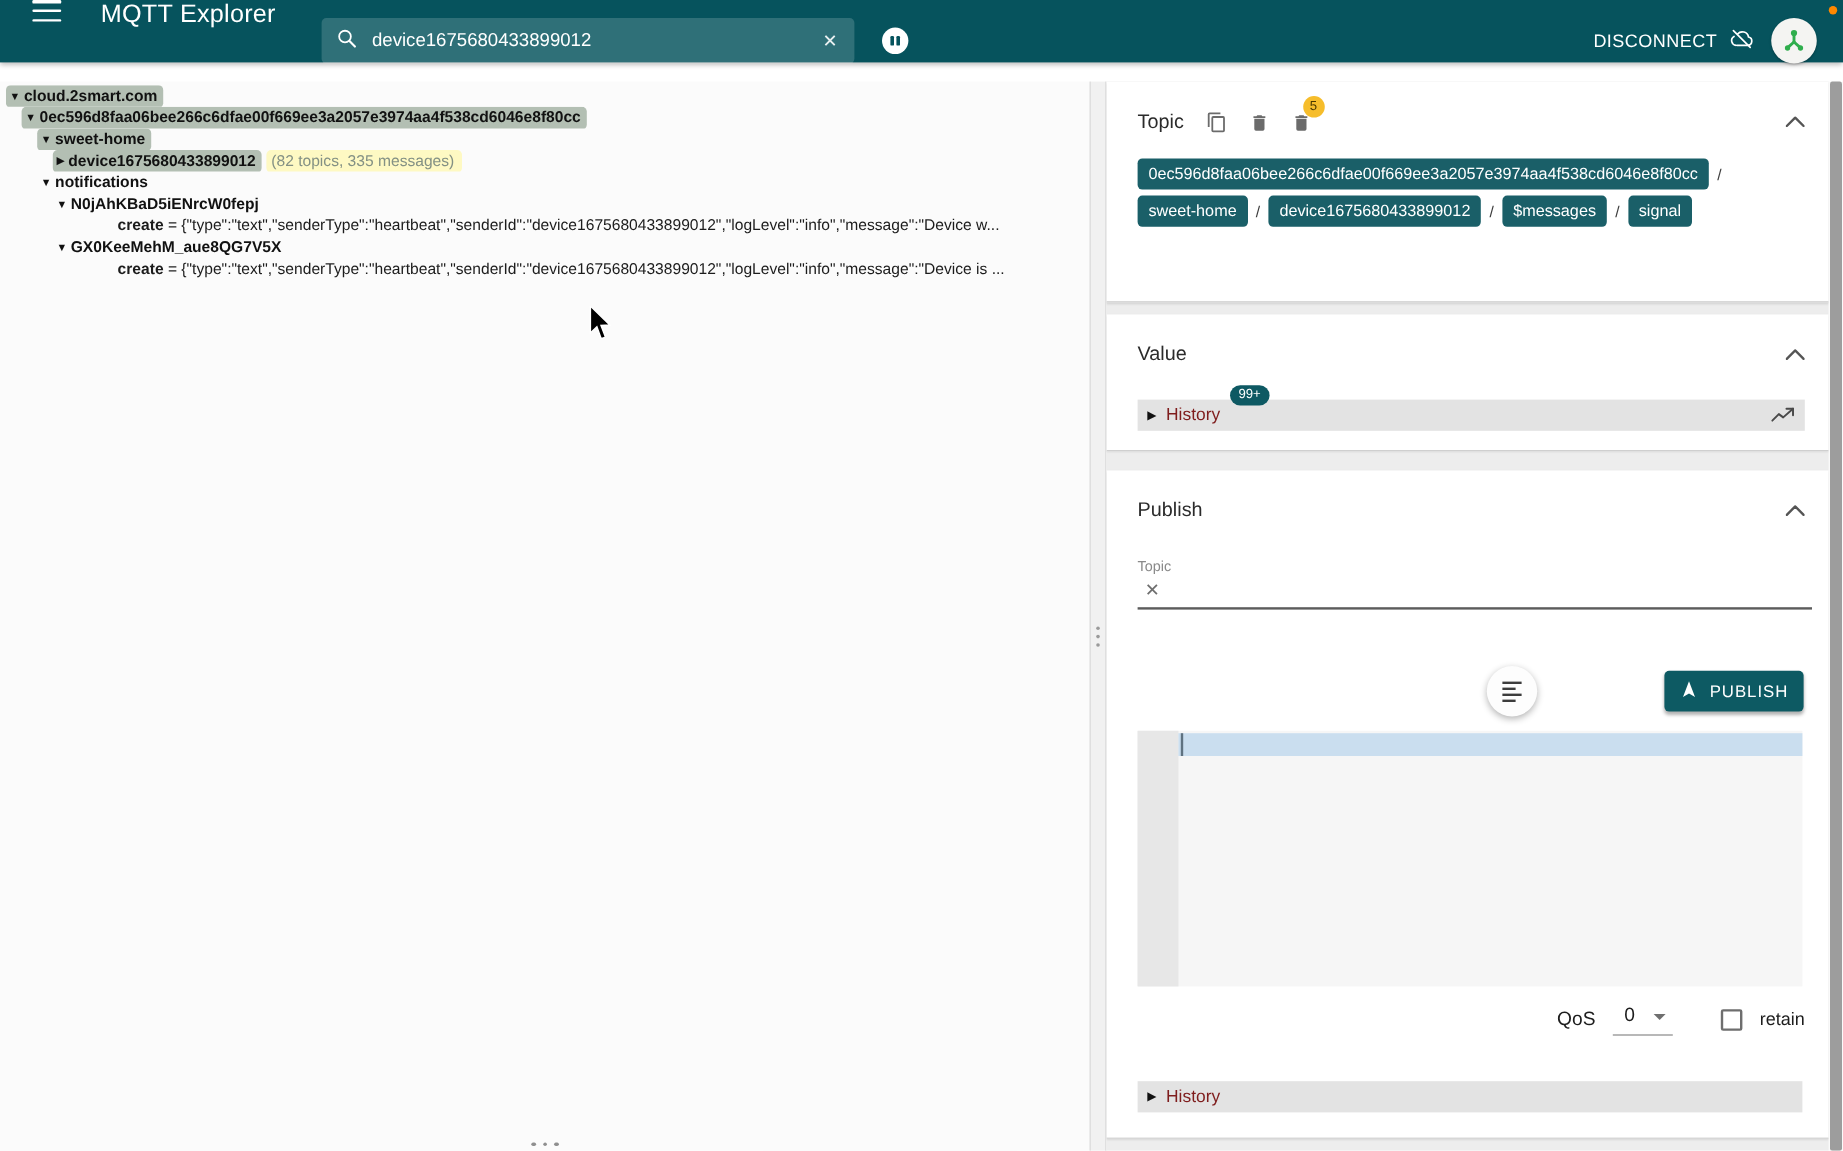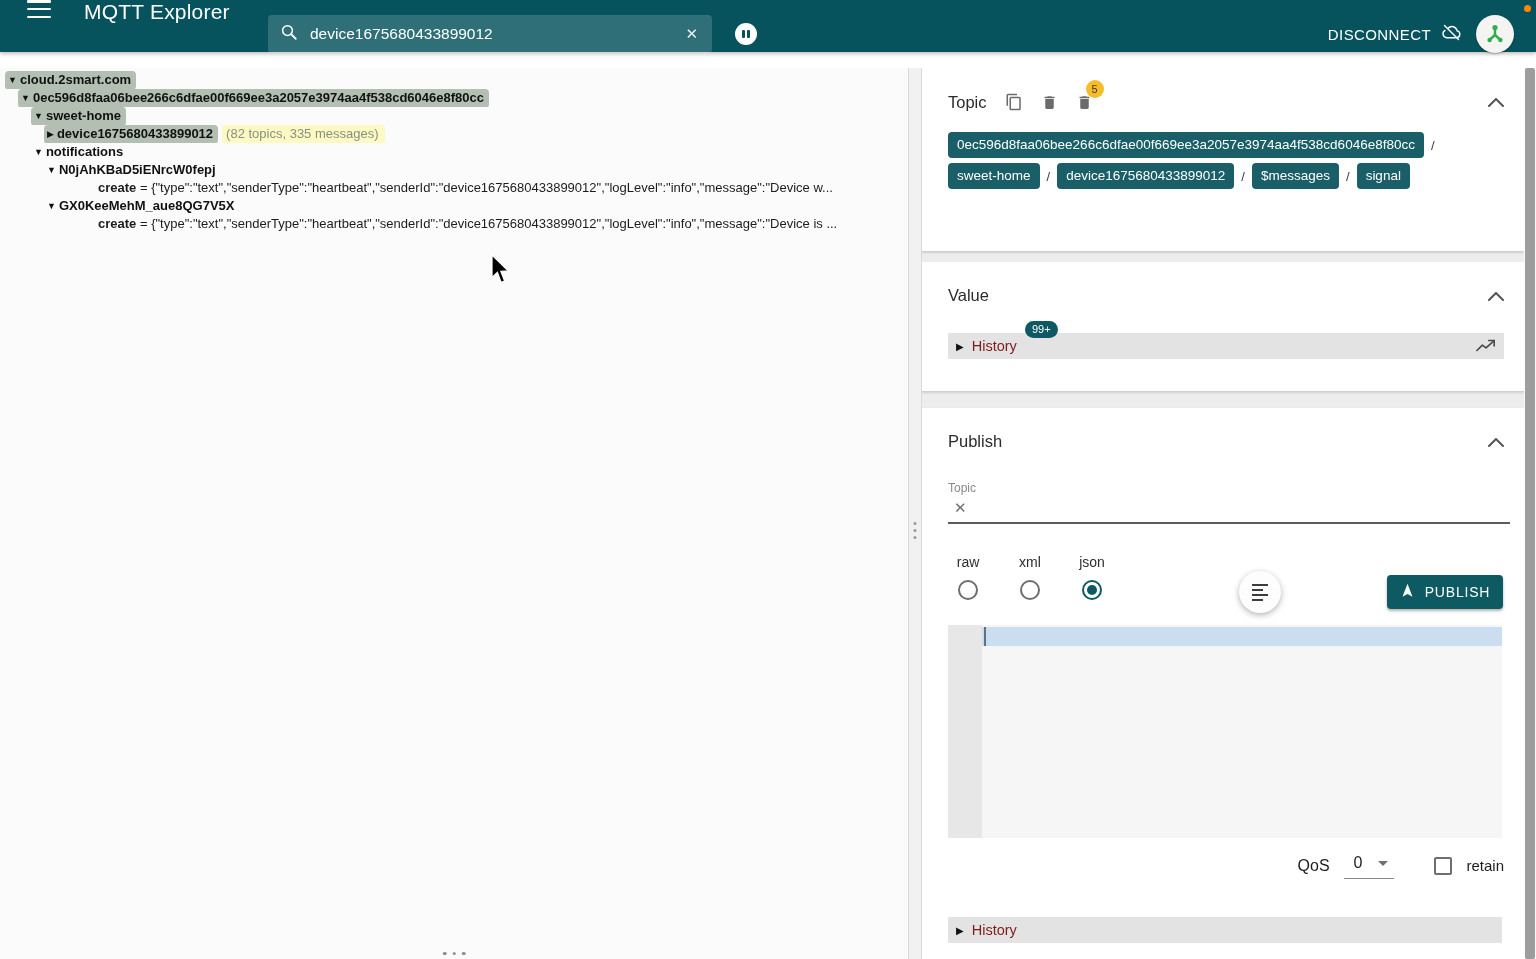--- a/index.html
+++ b/index.html
@@ -43,21 +43,21 @@
   
   .splitter { position:absolute; left:908px; top:68px; width:14px; bottom:0; background:#f1f1f1;
               border-left:1px solid #dadada; border-right:1px solid #dadada; cursor:col-resize; }
   .splitter-dots { position:absolute; left:50%; top:51%; transform:translateX(-50%); display:flex; flex-direction:column; gap:4px; }
   .splitter-dots i { width:3px; height:3px; border-radius:50%; background:#9a9a9a; display:block; }
 
   
   .right-panel { position:absolute; left:922px; top:68px; width:602px; bottom:0; background:#ededed; overflow:hidden; }
   .card { background:#fff; border-bottom:1px solid #cfcfcf; box-shadow:0 1px 2px rgba(0,0,0,.12); position:relative; }
   .card-topic { height:184px; }
-  .card-value { height:130px; margin-top:10px;text-align:center; }
+  .card-value { height:114px; margin-top:10px;text-align:center; }
   .card-publish { height:557px; margin-top:16px; }
   .card-pad { padding:0 20px 0 26px; }
   .sect-header { display:flex; align-items:center; padding:24px 20px 0 26px; }
   .sect-title { font-size:16.5px; color:#2b2b2b; }
   .sect-chevron { margin-left:auto; cursor:pointer; }
   .hdr-icons { display:flex; align-items:center; gap:18px; margin-left:18px; position:relative; }
   .icon-btn { cursor:pointer; position:relative; display:flex; }
   .badge-amber { position:absolute; right:-11px; top:-13px; width:18px; height:18px; border-radius:50%; background:#f6bd2b;
                  color:#4a3800; font-size:11px; display:flex; align-items:center; justify-content:center; }
 
@@ -309,36 +309,20 @@
               <polyline points="1,8 8,1 15,8"></polyline>
             </svg>
         </span>
       </div>
 
       <div class="pub-topic-label">Topic</div>
       <div class="pub-topic-row">
         <span class="pub-topic-clear">✕</span>
       </div>
 
-      <div class="format-group">
-        <label class="fmt">
-          <span class="fmt-label">raw</span>
-          <span class="radio"></span>
-        </label>
-        <label class="fmt">
-          <span class="fmt-label">xml</span>
-          <span class="radio"></span>
-        </label>
-        <label class="fmt">
-          <span class="fmt-label">json</span>
-          <span class="radio sel">
-              <i></i>
-            </span>
-        </label>
-      </div>
 
       <div class="fab">
           <i></i>
           <i></i>
           <i></i>
           <i></i>
         </div>
 
       <button class="publish-btn">
         <span>

